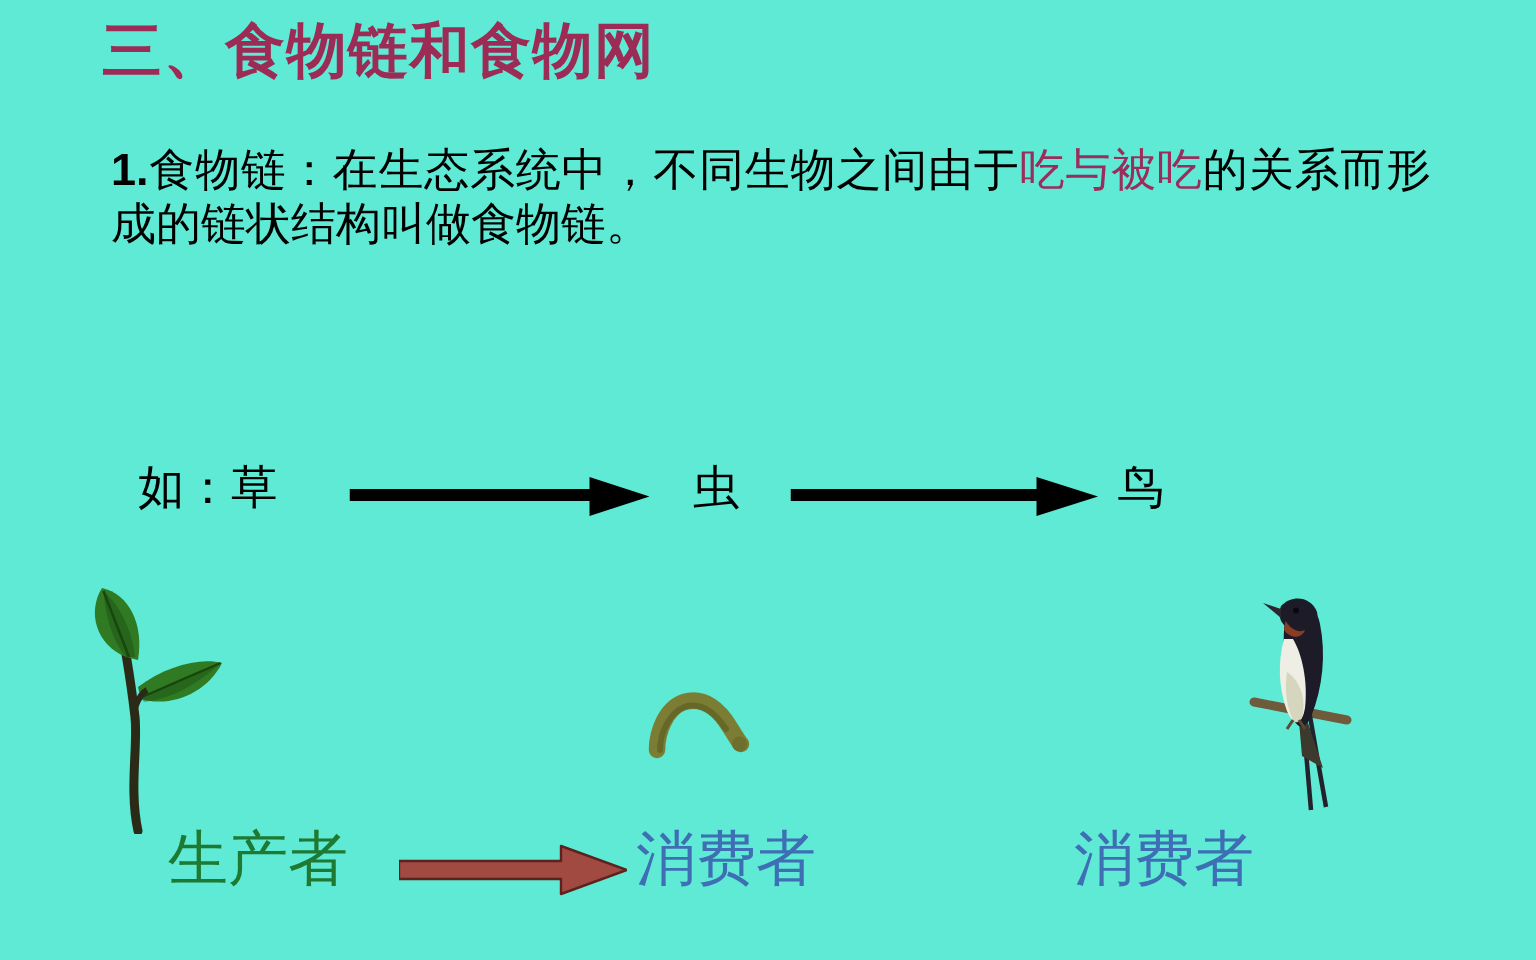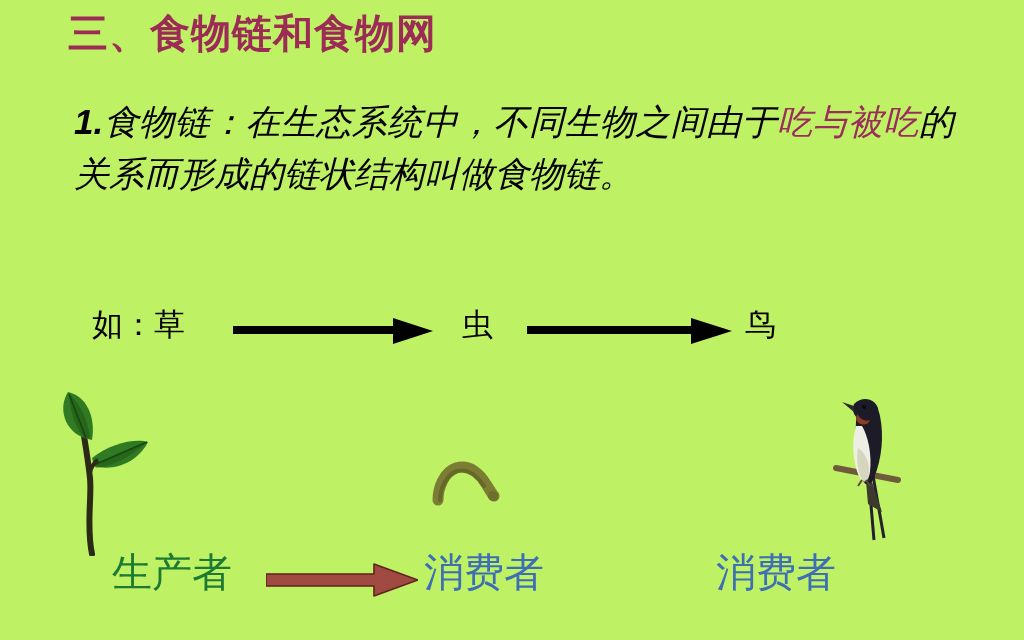--- a/index.html
+++ b/index.html
@@ -15,21 +15,21 @@
     overflow: hidden;
     font-family: "Liberation Serif", "DejaVu Serif", serif;
     background: #ffffff;
   }
 
   .slide {
     position: absolute;
     inset: 0;
     width: 1024px;
     height: 640px;
-    background: #bef264;
+    background: #5eead4;
   }
 
   
   .slide-title {
     position: absolute;
     left: 68px;
     top: 12px;
     font-family: "Liberation Serif", "DejaVu Serif", serif;
     font-size: 40px;
     font-weight: bold;
@@ -39,26 +39,25 @@
     line-height: 1.1;
   }
 
   
   .definition {
     position: absolute;
     left: 74px;
     top: 96px;
     width: 880px;
     font-family: "Liberation Sans", "DejaVu Sans", sans-serif;
-    font-size: 35px;
-    line-height: 52px;
+    font-size: 30px;
+    line-height: 36px;
     color: #000000;
     text-align: justify;
     letter-spacing: 0px;
-    font-style: italic;
   }
   .definition .num {
     font-weight: bold;
     font-family: "Liberation Sans", "DejaVu Sans", sans-serif;
   }
   .definition .hl {
     color: #9b2d5c;
   }
 
   

